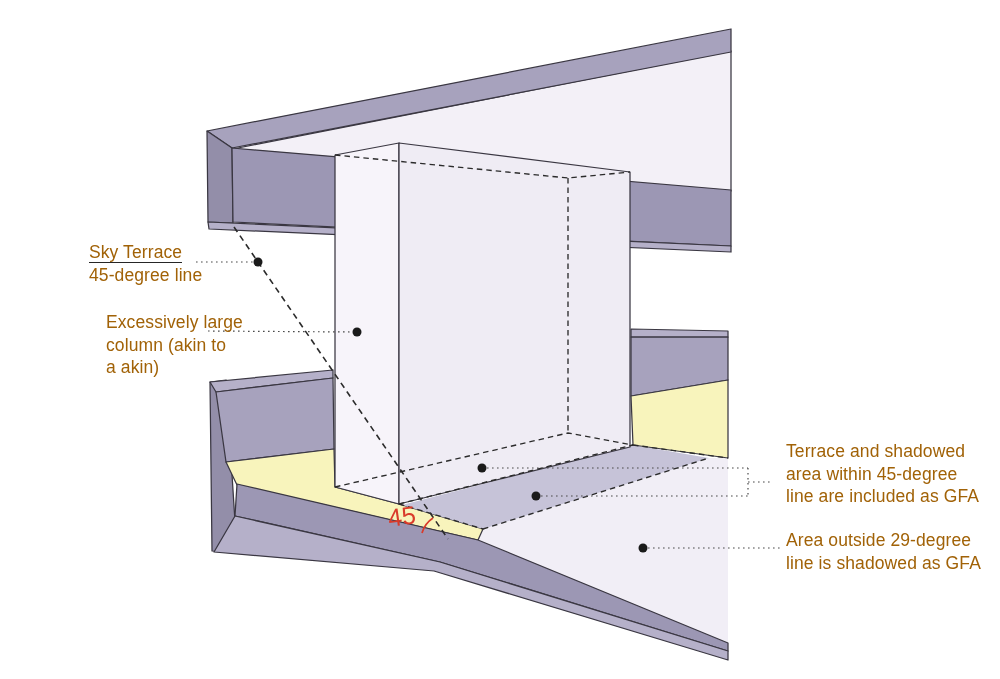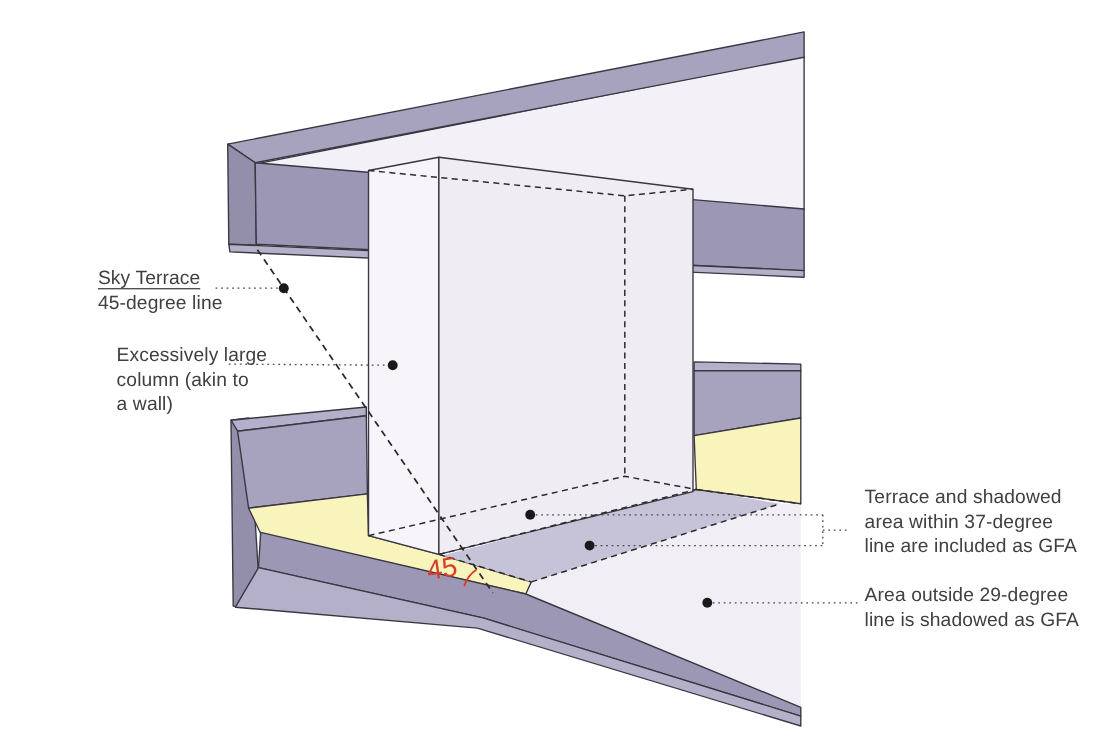--- a/index.html
+++ b/index.html
@@ -1,20 +1,20 @@
 <!DOCTYPE html>
 <html style="--c-slab: #a7a2bd; --c-beam: #9c97b4; --c-cap_dark: #938ea9; --c-cap_light: #b5b0c9; --c-surface_light: #f3f0f7; --c-column_left: #f7f4fa; --c-column_right: #efecf4; --c-floor: #f1eef6; --c-yellow: #f8f4bc; --c-shadow: #c6c3d8; --c-accent_red: #d93b2b; --c-line: #3a3742; --c-dash: #2b2b2b; --c-leader: #4a4a4a;"><head>
 <meta charset="utf-8">
 <style>
   html,body{margin:0;padding:0;background:#ffffff;}
   #stage{position:relative;width:1000px;height:679px;background:#fff;overflow:hidden;
          font-family:"Liberation Sans", sans-serif;color:#262626;}
   #drawing{position:absolute;left:0;top:0;}
   .callout{position:absolute;font-size:17.5px;line-height:22.5px;letter-spacing:.1px;
-           color:#404040;white-space:nowrap;}
+           color:#a16207;white-space:nowrap;}
   .callout .u{border-bottom:1.6px solid #262626;padding-bottom:0px;}
   .callout b{font-weight:400;}
   .st{stroke:var(--c-line);stroke-width:1.25;stroke-linejoin:round;}
   .nostroke{stroke:none;}
   .dash{fill:none;stroke:var(--c-dash);stroke-width:1.35;stroke-dasharray:5.5 4;}
   .dash45{fill:none;stroke:var(--c-dash);stroke-width:1.6;stroke-dasharray:6 4.5;}
   .leader{fill:none;stroke:var(--c-leader);stroke-width:1.2;stroke-dasharray:1.6 3.4;}
   .dot{fill:#1a1a1a;stroke:none;}
   .redline{fill:none;stroke:var(--c-accent_red);stroke-width:1.7;}
   .redtext{fill:var(--c-accent_red);font-family:"Liberation Sans",sans-serif;
@@ -90,26 +90,26 @@
   </svg>
 
   <div class="callout" style="left:89px;top:241px;">
     <span class="u">Sky Terrace</span><br>
     <span>45-degree line</span>
   </div>
 
   <div class="callout" style="left:106px;top:311px;">
     <span>Excessively large</span><br>
     <span>column (akin to</span><br>
-    <span>a wall)</span>
+    <span>a akin)</span>
   </div>
 
   <div class="callout" style="left:786px;top:440px;">
     <span>Terrace and shadowed</span><br>
-    <span>area within 37-degree</span><br>
+    <span>area within 45-degree</span><br>
     <span>line are </span><b>included as GFA</b>
   </div>
 
   <div class="callout" style="left:786px;top:529px;">
     <span>Area outside 29-degree</span><br>
     <span>line is shadowed as GFA</span>
   </div>
 
 </div>
 

